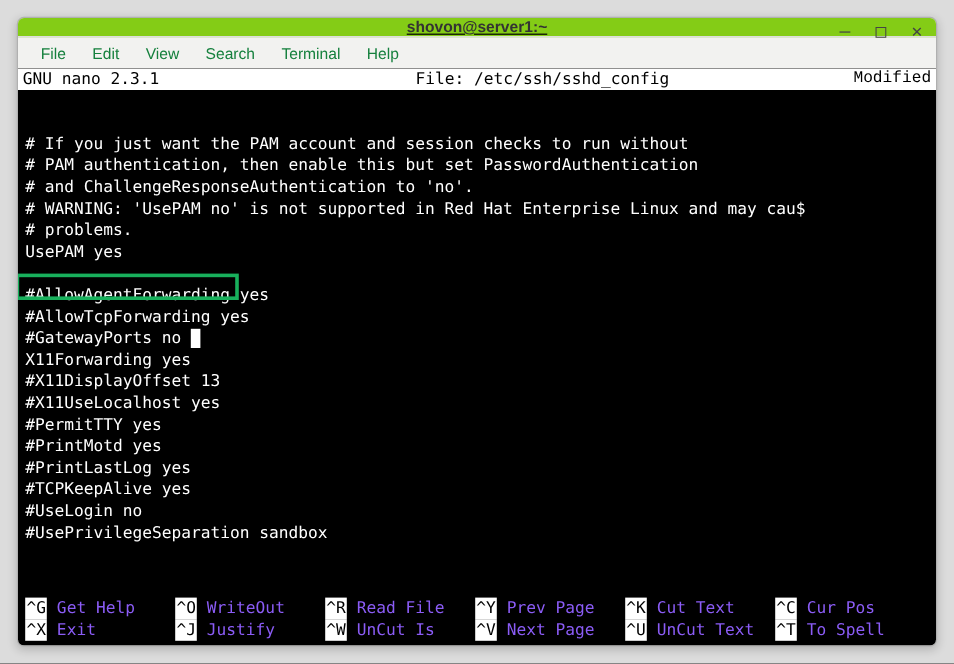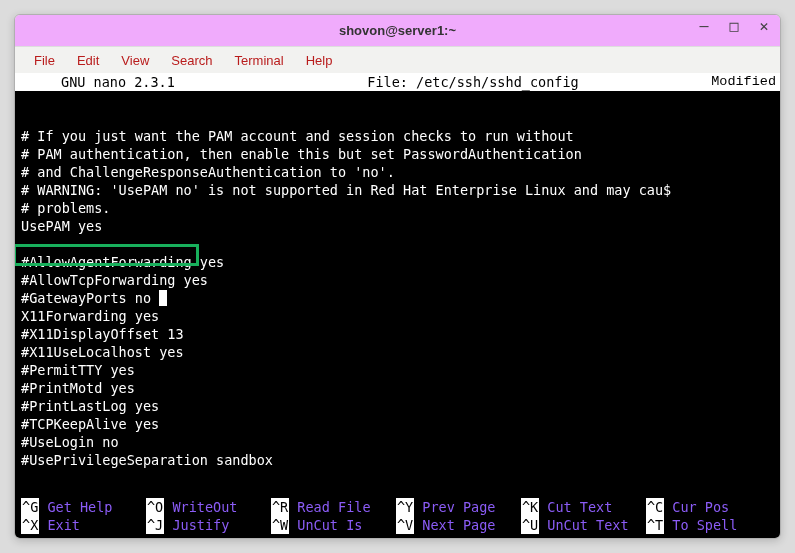--- a/index.html
+++ b/index.html
@@ -1,26 +1,26 @@
 <!DOCTYPE html>
 <html><head>
   <meta charset="utf-8">
   <style>
     * { margin: 0; padding: 0; box-sizing: border-box; }
     body { background: #dcdcdc; font-family: sans-serif; width: 795px; height: 553px; padding: 14px; }
     .window { background: #f2f2f0; border: 1px solid #b0b0b0; border-radius: 6px; height: 100%; display: flex; flex-direction: column; box-shadow: 0 2px 8px rgba(0,0,0,0.18); overflow: hidden; }
-    .titlebar { height: 32px; display: flex; align-items: center; justify-content: center; position: relative; background: #f0abfc; border-bottom: 1px solid #ddd; }
+    .titlebar { height: 16px; display: flex; align-items: center; justify-content: center; position: relative; background: #84cc16; border-bottom: 1px solid #ddd; text-decoration: underline; }
     .title { font-weight: bold; font-size: 13px; color: #333; }
     .window-controls { position: absolute; right: 6px; top: 2px; display: flex; gap: 10px; }
     .window-controls span { font-family: monospace; font-size: 15px; color: #444; cursor: pointer; width: 20px; text-align: center; }
-    .menubar { height: 26px; display: flex; align-items: center; padding: 0 10px; gap: 4px; font-size: 13px; color: #b91c1c; }
+    .menubar { height: 26px; display: flex; align-items: center; padding: 0 10px; gap: 4px; font-size: 13px; color: #15803d; }
     .menu-item { padding: 3px 9px; cursor: pointer; border-radius: 3px; }
     .terminal { flex: 1; background: #000; color: #fff; font-family: "DejaVu Sans Mono", "Liberation Mono", monospace; font-size: 13.5px; line-height: 18px; padding: 0; overflow: hidden; position: relative; }
     .nano-header { background: #fff; color: #000; display: flex; height: 18px; }
-    .nano-header .app { padding: 0 4px; margin-left: 42px; }
+    .nano-header .app { padding: 0 4px; }
     .nano-header .file { flex: 1; text-align: center; padding-left: 60px; }
     .nano-header .status { padding: 0 4px; font-family: Liberation Mono, monospace; }
     .content { padding: 0 6px; white-space: pre; }
     .highlight-box { position: absolute; border: 3px solid #18b05c; left: -2px; top: 171px; width: 186px; height: 22px; pointer-events: none; }
     .cursor { background: #fff; display: inline-block; width: 8px; height: 16px; vertical-align: text-bottom; }
     .shortcuts { position: absolute; bottom: 4px; left: 6px; right: 6px; }
     .short-row { display: flex; white-space: pre; }
     .kbd { background: #fff; color: #000; padding: 0 1px; }
     .sdesc { color: #8b5cf6; }
     .scol { width: 16.6%; display: flex; gap: 0; }

